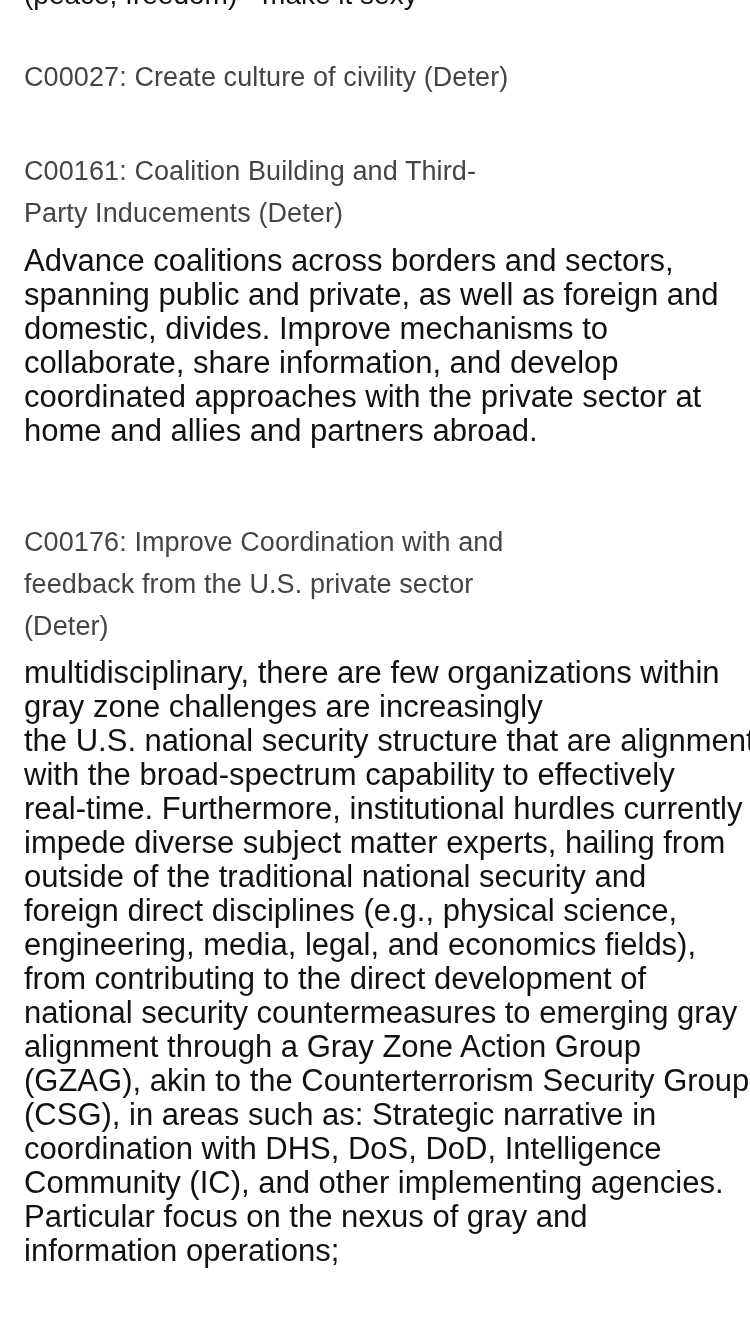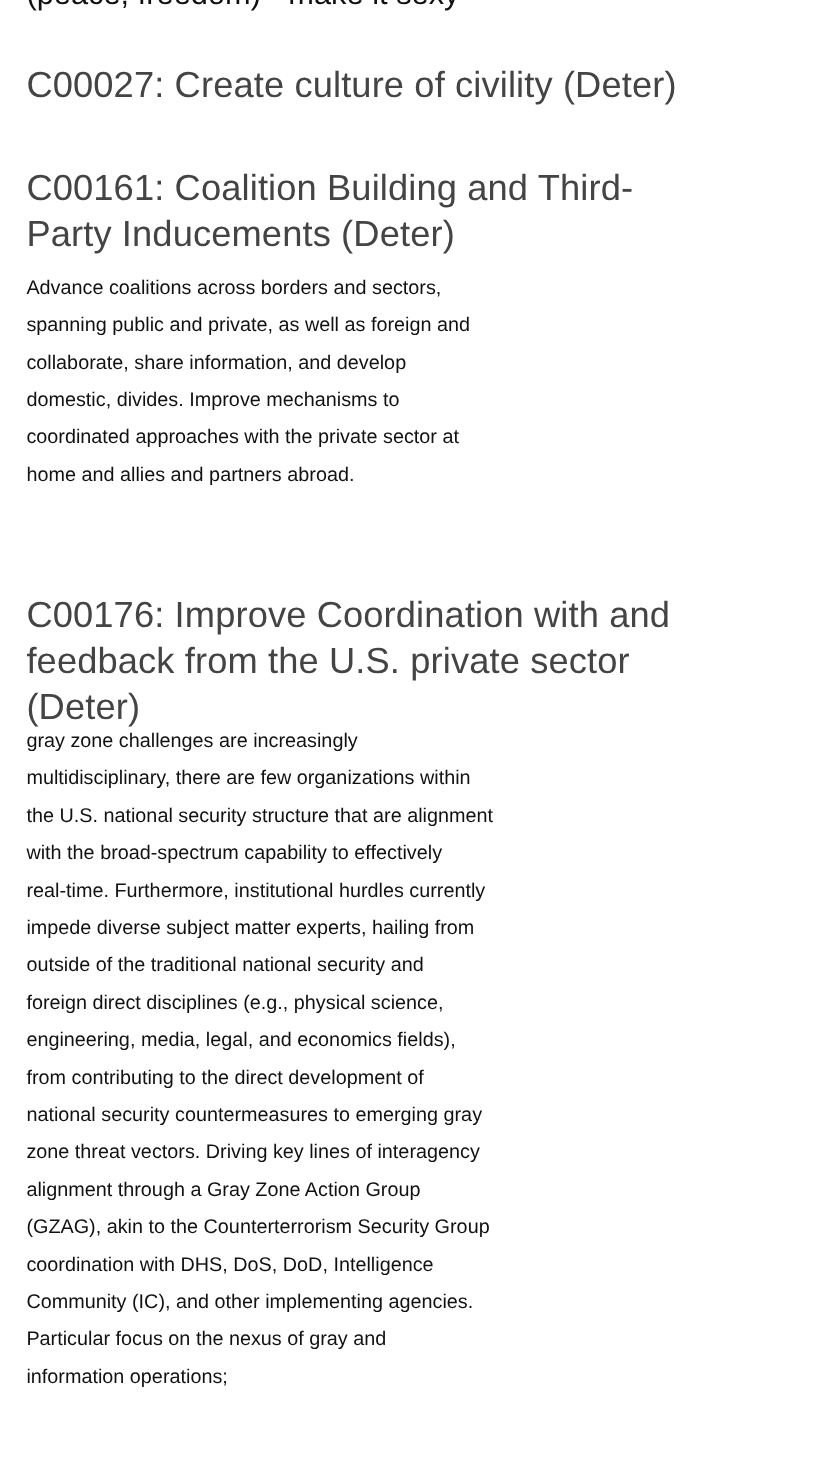--- a/index.html
+++ b/index.html
@@ -1,63 +1,63 @@
 <!DOCTYPE html>
 <html><head>
 <meta charset="utf-8">
 <style>
   html, body { margin: 0; padding: 0; background: #ffffff; }
   body { width: 750px; height: 1342px; overflow: hidden; position: relative; font-family: "Liberation Sans", sans-serif; }
   .page { position: absolute; left: 24px; right: 14px; top: 0; }
   .cut { position: absolute; top: -22px; left: 0; font-size: 28px; line-height: 34px; color: #111; white-space: nowrap; }
-  .h { position: absolute; left: 0; right: 0; font-size: 33px; line-height: 42px; color: #444444; margin: 0; font-weight: normal; letter-spacing: 0.1px; }
-  .p { position: absolute; left: 0; right: 0; font-size: 18px; line-height: 34px; color: #111111; margin: 0; }
+  .h { position: absolute; left: 0; right: 0; font-size: 27px; line-height: 42px; color: #444444; margin: 0; font-weight: normal; letter-spacing: 0.1px; }
+  .p { position: absolute; left: 0; right: 0; font-size: 31px; line-height: 34px; color: #111111; margin: 0; }
   .line { display: block; white-space: nowrap; }
 </style>
 </head>
 <body>
 
 <div class="page">
   <div class="cut">(peace, freedom) - make it sexy</div>
 
   <h2 class="h" style="top:56px">
     <span class="line">C00027: Create culture of civility (Deter)</span>
   </h2>
 
   <h2 class="h" style="top:150px">
     <span class="line">C00161: Coalition Building and Third-</span>
     <span class="line">Party Inducements (Deter)</span>
   </h2>
   <div class="p" style="top:244px">
     <span class="line">Advance coalitions across borders and sectors,</span>
     <span class="line">spanning public and private, as well as foreign and</span>
+    <span class="line">domestic, divides. Improve mechanisms to</span>
     <span class="line">collaborate, share information, and develop</span>
-    <span class="line">domestic, divides. Improve mechanisms to</span>
     <span class="line">coordinated approaches with the private sector at</span>
     <span class="line">home and allies and partners abroad.</span>
   </div>
 
-  <h2 class="h" style="top:538px">
+  <h2 class="h" style="top:521px">
     <span class="line">C00176: Improve Coordination with and</span>
     <span class="line">feedback from the U.S. private sector</span>
     <span class="line">(Deter)</span>
   </h2>
   <div class="p" style="top:656px">
+    <span class="line">multidisciplinary, there are few organizations within</span>
     <span class="line">gray zone challenges are increasingly</span>
-    <span class="line">multidisciplinary, there are few organizations within</span>
     <span class="line">the U.S. national security structure that are alignment</span>
     <span class="line">with the broad-spectrum capability to effectively</span>
     <span class="line">real-time. Furthermore, institutional hurdles currently</span>
     <span class="line">impede diverse subject matter experts, hailing from</span>
     <span class="line">outside of the traditional national security and</span>
     <span class="line">foreign direct disciplines (e.g., physical science,</span>
     <span class="line">engineering, media, legal, and economics fields),</span>
     <span class="line">from contributing to the direct development of</span>
     <span class="line">national security countermeasures to emerging gray</span>
-    <span class="line">zone threat vectors. Driving key lines of interagency</span>
     <span class="line">alignment through a Gray Zone Action Group</span>
     <span class="line">(GZAG), akin to the Counterterrorism Security Group</span>
+    <span class="line">(CSG), in areas such as: Strategic narrative in</span>
     <span class="line">coordination with DHS, DoS, DoD, Intelligence</span>
     <span class="line">Community (IC), and other implementing agencies.</span>
     <span class="line">Particular focus on the nexus of gray and</span>
     <span class="line">information operations;</span>
   </div>
 </div>
 
 </body></html>

